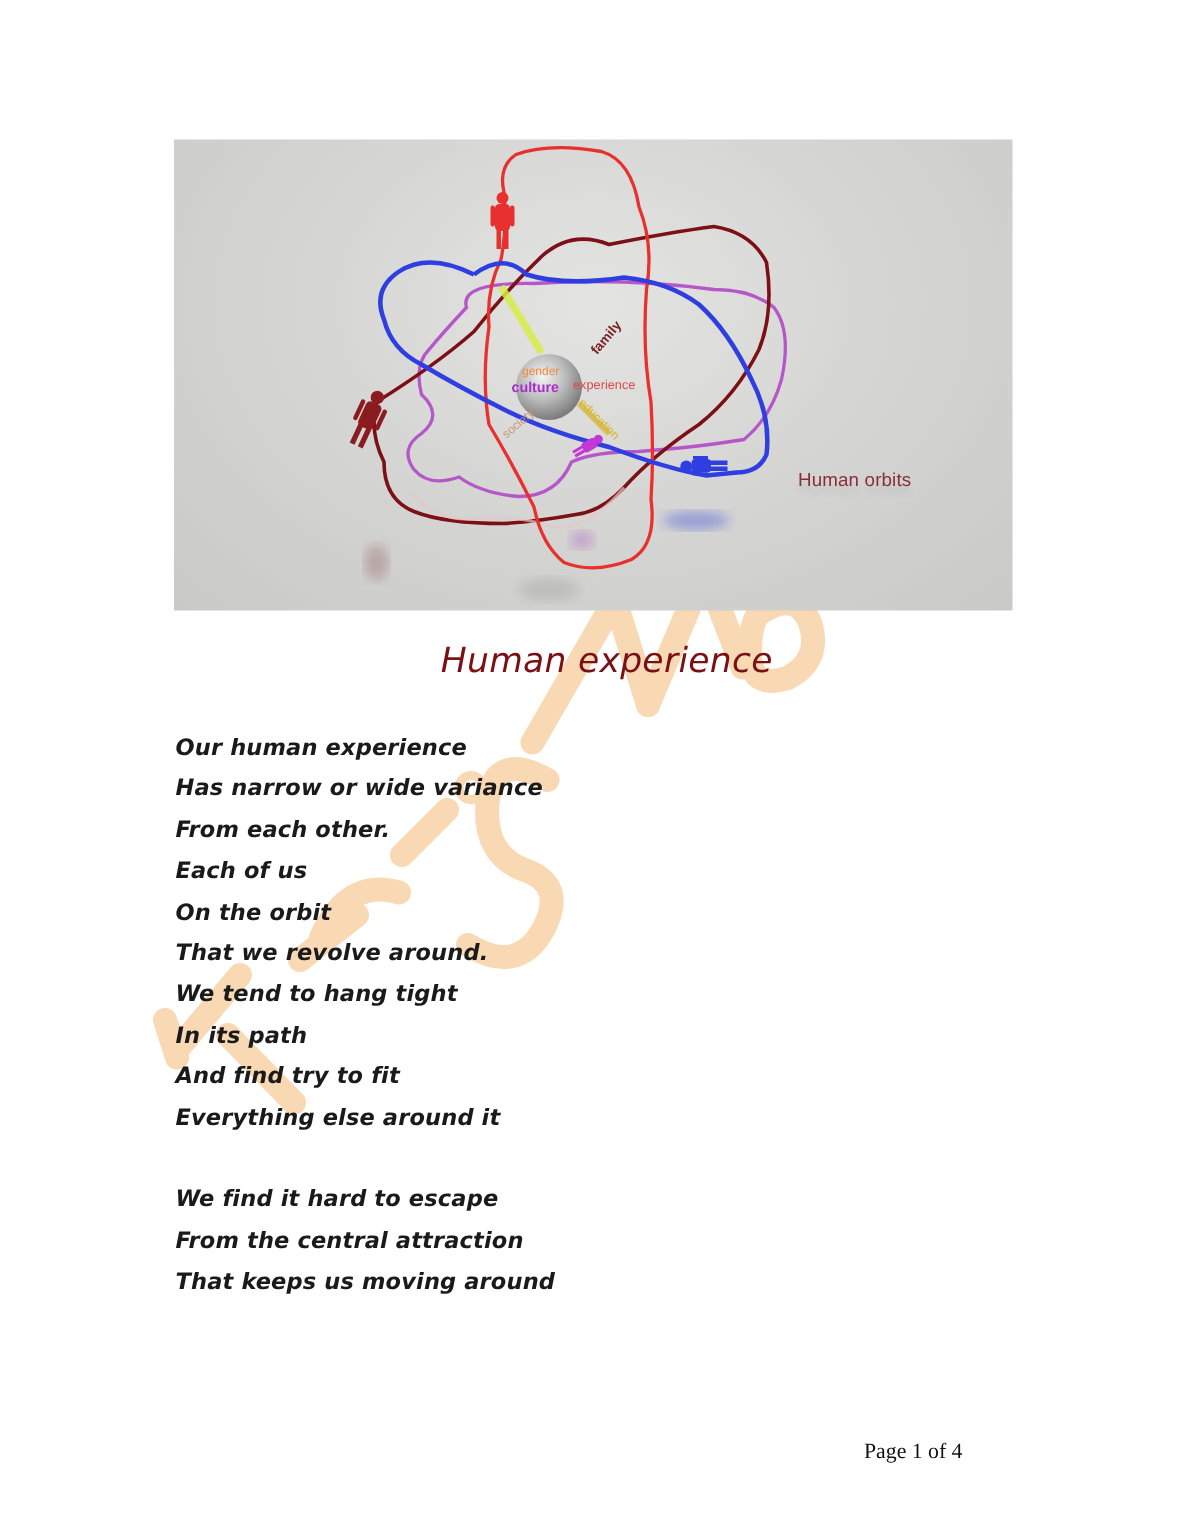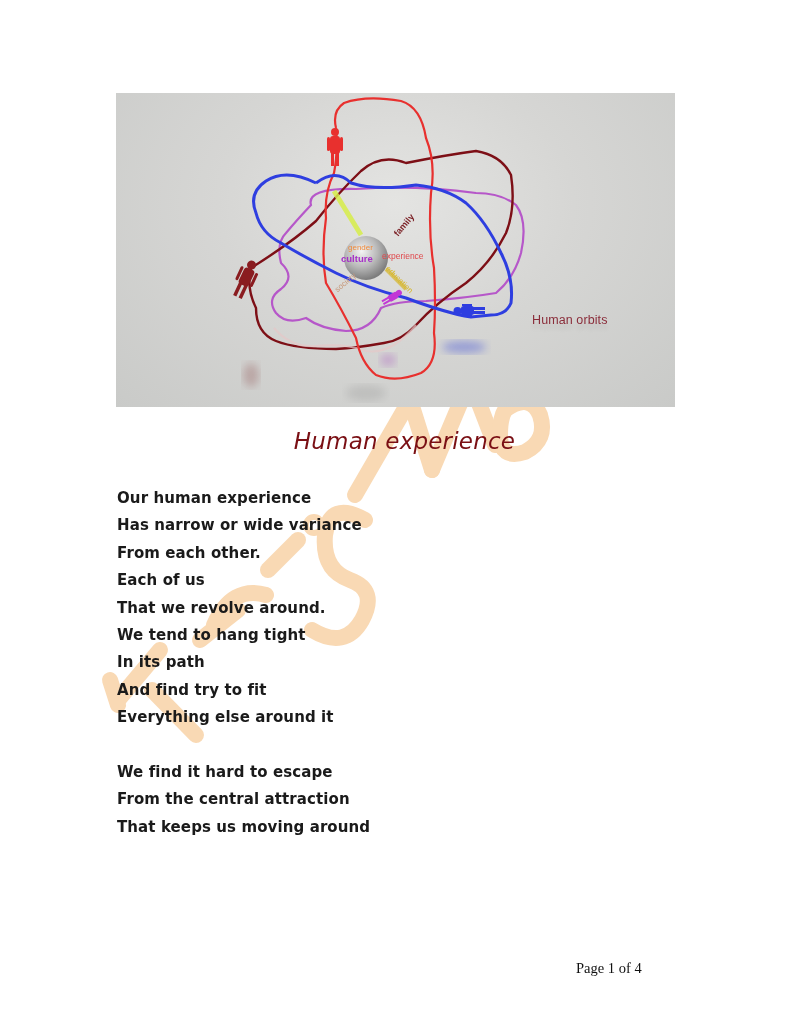--- a/index.html
+++ b/index.html
@@ -11,21 +11,21 @@
     .figure { position: absolute; left: 116px; top: 93px; width: 559px; height: 314px; z-index: 2; overflow: hidden;
       background: radial-gradient(ellipse at 50% 35%, #e4e4e2 0%, #d6d6d4 45%, #c9cac8 100%); }
     .figure svg { position: absolute; left: 0; top: 0; }
     .fig-caption { position: absolute; left: 416px; top: 220px; font-family: Liberation Sans, sans-serif; font-size: 12.5px; color: #8a2d3a; letter-spacing: 0.1px; text-shadow: 0 6px 4px rgba(0,0,0,0.08); }
     .lbl { position: absolute; font-family: "Liberation Sans", sans-serif; font-size: 9px; font-weight: bold; white-space: nowrap; }
 
     .title { position: absolute; left: 0; width: 791px; top: 428px; text-align: center; z-index: 3;
       font-family: "DejaVu Sans", sans-serif; font-style: italic; font-size: 23px; color: #7a0f14; letter-spacing: 0.2px; padding-left: 18px; box-sizing: border-box; }
 
     .poem { position: absolute; left: 117px; top: 485px; z-index: 3; }
-    .line { font-family: "DejaVu Sans", sans-serif; font-size: 15px; font-weight: 600; color: #1a1a1a; height: 27.4px; line-height: 27.4px; white-space: nowrap; letter-spacing: 0.1px; }
+    .line { font-family: "DejaVu Sans", sans-serif; font-size: 15px; font-weight: 600; color: #1a1a1a; height: 27.4px; line-height: 27.4px; white-space: nowrap; letter-spacing: 0.1px; font-style: italic; }
     .gap { height: 27.4px; }
 
     .page-num { position: absolute; left: 576px; top: 960px; font-family: "Liberation Serif", serif; font-size: 14.5px; color: #111; z-index: 3; }
   </style>
 </head>
 <body>
 
 <div class="page">
 
   <svg class="watermark" viewBox="0 0 791 1024" width="791" height="1024">
@@ -128,20 +128,21 @@
     <span class="fig-caption">Human orbits</span>
   </div>
 
   <div class="title">Human experience</div>
 
   <div class="poem">
     <div class="line">Our human experience</div>
     <div class="line">Has narrow or wide variance</div>
     <div class="line">From each other.</div>
     <div class="line">Each of us</div>
+    <div class="line">On the orbit</div>
     <div class="line">That we revolve around.</div>
     <div class="line">We tend to hang tight</div>
     <div class="line">In its path</div>
     <div class="line">And find try to fit</div>
     <div class="line">Everything else around it</div>
     <div class="gap"></div>
     <div class="line">We find it hard to escape</div>
     <div class="line">From the central attraction</div>
     <div class="line">That keeps us moving around</div>
   </div>

